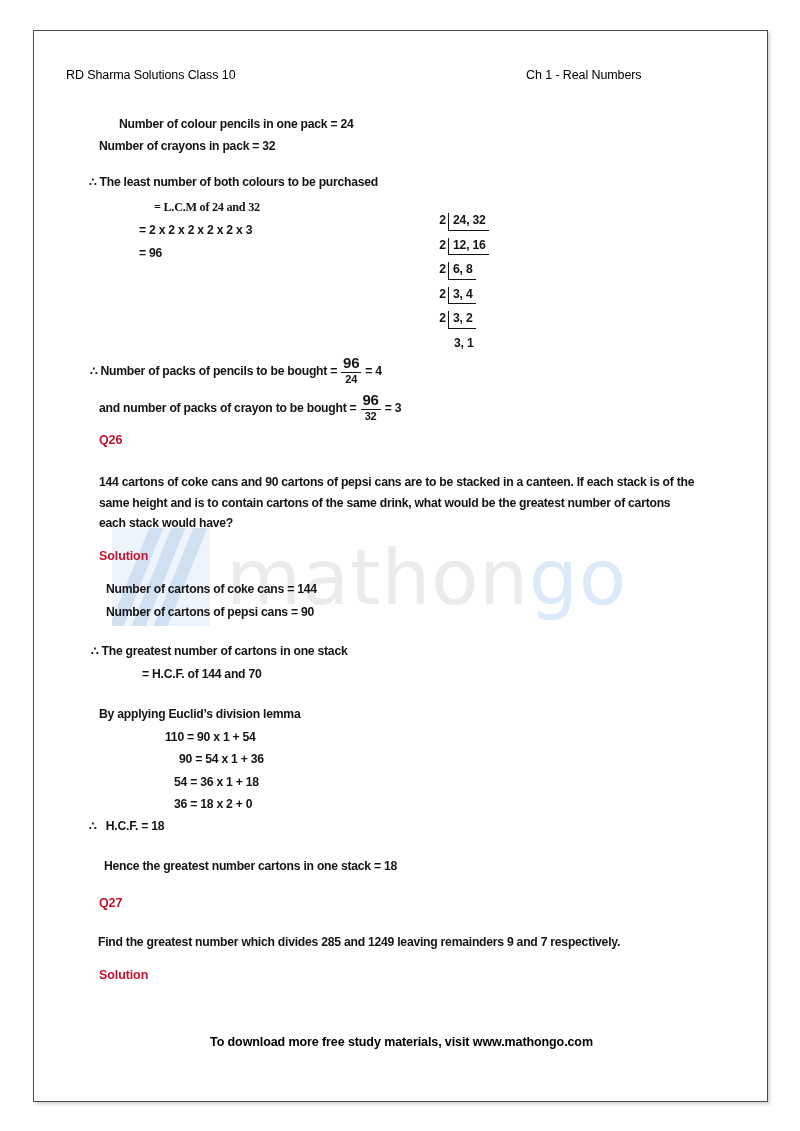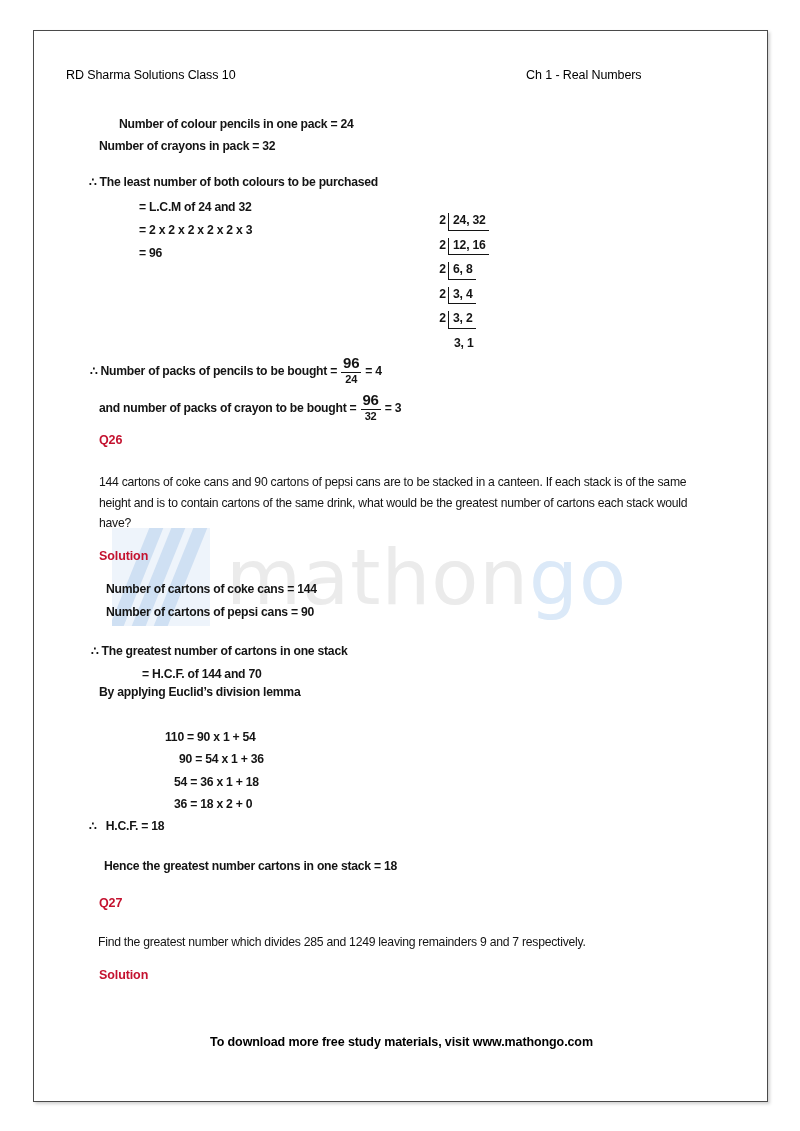--- a/index.html
+++ b/index.html
@@ -107,21 +107,21 @@
     font-size: 12.5px;
     font-weight: bold;
     color: #c4122f;
     letter-spacing: -0.1px;
   }
 
   
   .qpara {
     position: absolute;
     font-size: 12.2px;
-    font-weight: normal;
+    font-weight: bold;
     color: #141414;
     letter-spacing: -0.25px;
     line-height: 20.5px;
     white-space: normal;
   }
 
   
   .sym { display: inline-block; margin-right: 3px; }
 
   
@@ -223,21 +223,21 @@
       <div class="abs hdr" id="hdr-left">RD Sharma Solutions Class 10</div>
       <div class="abs hdr" id="hdr-right">Ch 1 - Real Numbers</div>
 
       <div class="abs stmt" style="left:65px; top:86px;padding-left:20px;">Number of colour pencils in one pack = 24</div>
       <div class="abs stmt" style="left:65px; top:108px;">Number of crayons in pack = 32</div>
 
       <div class="abs stmt" style="left:55px; top:144px;">
         <span class="sym">∴</span><span>The least number of both colours to be purchased</span>
       </div>
 
-      <div class="abs stmt" style="left:105px; top:169px;">= L.C.M of 24 and 32</div>
+      <div class="abs stmt" style="left:120px; top:169px;font-family:Liberation Serif, serif;">= L.C.M of 24 and 32</div>
       <div class="abs stmt" style="left:105px; top:192px;">= 2 x 2 x 2 x 2 x 2 x 3</div>
       <div class="abs stmt" style="left:105px; top:215px;">= 96</div>
 
       <div id="ladder">
         <div class="lad-row">
           <div class="lad-div">2</div>
           <div class="lad-vals">24, 32</div>
         </div>
         <div class="lad-row">
           <div class="lad-div">2</div>
@@ -276,21 +276,21 @@
       <div class="abs redhead" style="left:65px; top:518px;">Solution</div>
 
       <div class="abs stmt" style="left:72px; top:551px;">Number of cartons of coke cans = 144</div>
       <div class="abs stmt" style="left:72px; top:574px;">Number of cartons of pepsi cans = 90</div>
 
       <div class="abs stmt" style="left:57px; top:613px;">
         <span class="sym">∴</span><span>The greatest number of cartons in one stack</span>
       </div>
       <div class="abs stmt" style="left:108px; top:636px;">= H.C.F. of 144 and 70</div>
 
-      <div class="abs stmt" style="left:65px; top:654px;">By applying Euclid’s division lemma</div>
+      <div class="abs stmt" style="left:65px; top:676px;">By applying Euclid’s division lemma</div>
 
       <div class="abs stmt" style="left:131px; top:699px;">110 = 90 x 1 + 54</div>
       <div class="abs stmt" style="left:145px; top:721px;">90 = 54 x 1 + 36</div>
       <div class="abs stmt" style="left:140px; top:744px;">54 = 36 x 1 + 18</div>
       <div class="abs stmt" style="left:140px; top:766px;">36 = 18 x 2 + 0</div>
 
       <div class="abs stmt" style="left:55px; top:788px;">
         <span class="sym">∴</span>&nbsp;&nbsp;<span>H.C.F. = 18</span>
       </div>
 

